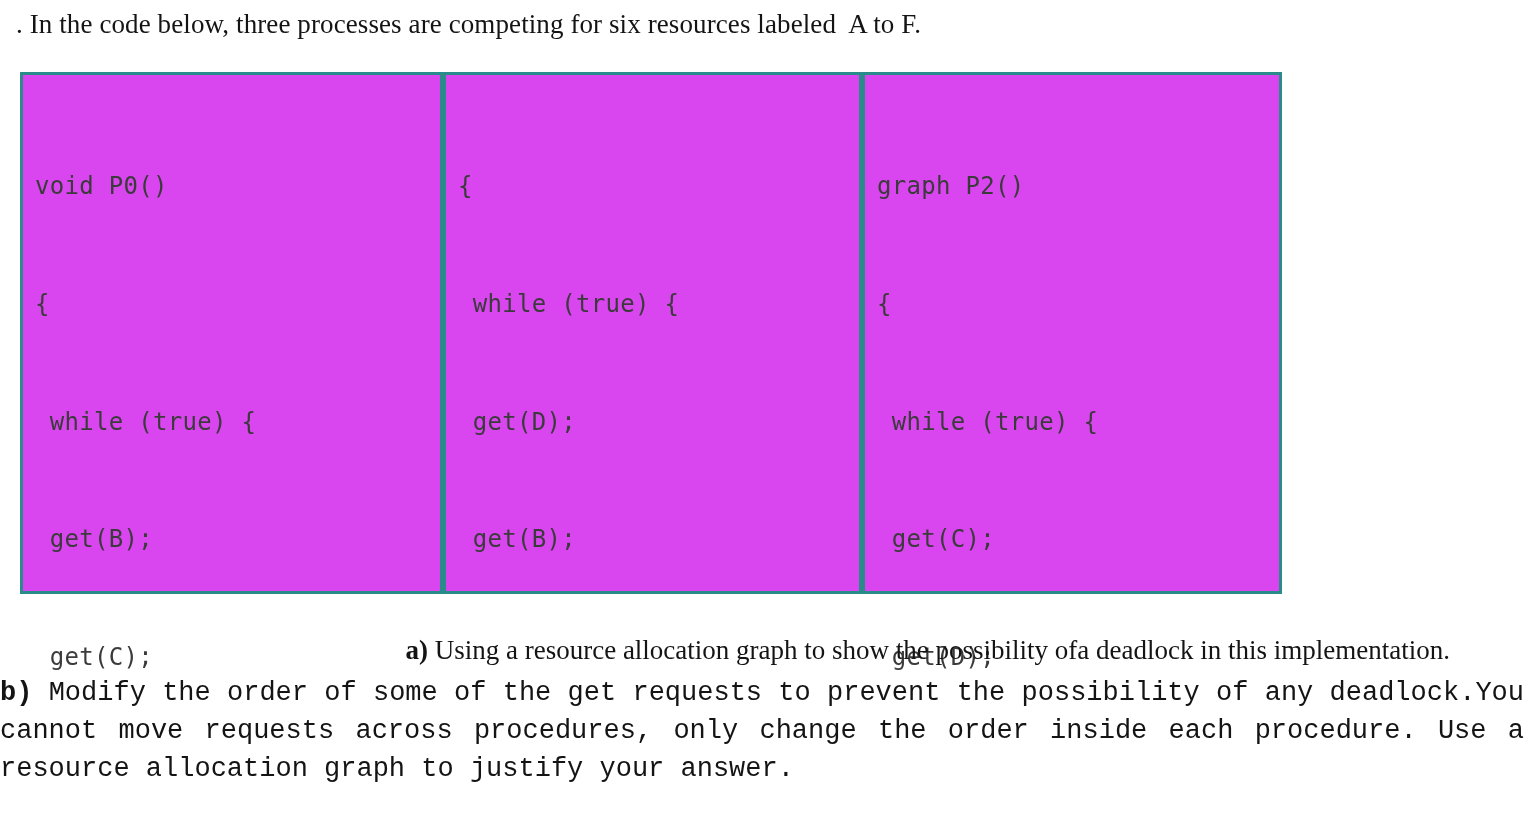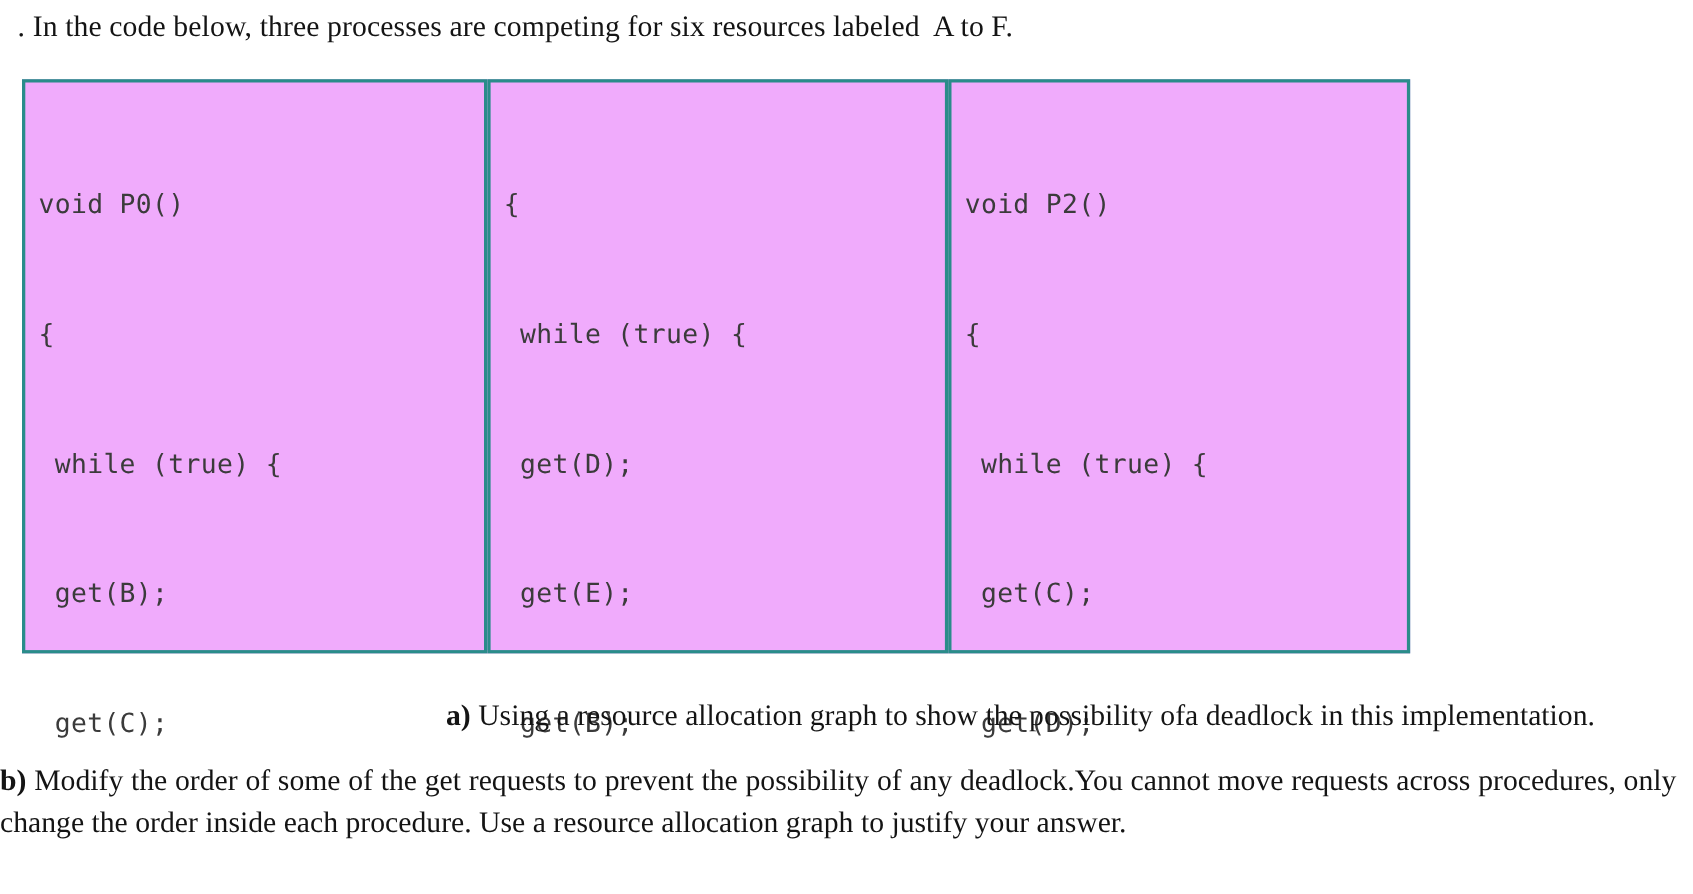--- a/index.html
+++ b/index.html
@@ -36,21 +36,21 @@
     left: 20px;
     top: 72px;
     width: 1262px;
     height: 522px;
     display: flex;
     align-items: stretch;
   }
   .code-col {
     box-sizing: border-box;
     border: 3px solid #2a8c8a;
-    background: #f0abfc;
+    background: #d946ef;
     position: relative;
   }
   .code-col.c0 { width: 423px; }
   .code-col.c1 { width: 419px; margin-left: 0px; }
   .code-col.c2 { width: 420px; margin-left: 0px; }
 
   .code-lines {
     padding: 14px 0 0 12px;
     font-family: "DejaVu Sans Mono", "Liberation Mono", monospace;
     font-size: 24px;
@@ -75,24 +75,25 @@
   }
   .qa .marker {
     font-weight: bold;
   }
   .qa-a {
     top: 631px;
     width: 1450px;
     white-space: pre;
   }
   .qa-b {
-    top: 690px;
+    top: 674px;
     width: 1524px;
     text-align: justify;
     text-align-last: left;
+    font-family: Liberation Mono, monospace;
   }
   .qa-b .body { }
 </style>
 </head>
 <body>
 
 <div class="heading">. In the code below, three processes are competing for six resources labeled  A to F.</div>
 
 <div class="code-area">
 
@@ -111,35 +112,34 @@
       
       
     </div>
   </div>
 
   <div class="code-col c1">
     <div class="code-lines">
       <div class="code-line">{</div>
       <div class="code-line"> while (true) {</div>
       <div class="code-line"> get(D);</div>
-      <div class="code-line"> get(E);</div>
       <div class="code-line"> get(B);</div>
       
       
       
       
       
       
       
     </div>
   </div>
 
   <div class="code-col c2">
     <div class="code-lines">
-      <div class="code-line">void P2()</div>
+      <div class="code-line">graph P2()</div>
       <div class="code-line">{</div>
       <div class="code-line"> while (true) {</div>
       <div class="code-line"> get(C);</div>
       <div class="code-line"> get(D);</div>
       
       
       
       
       
       

